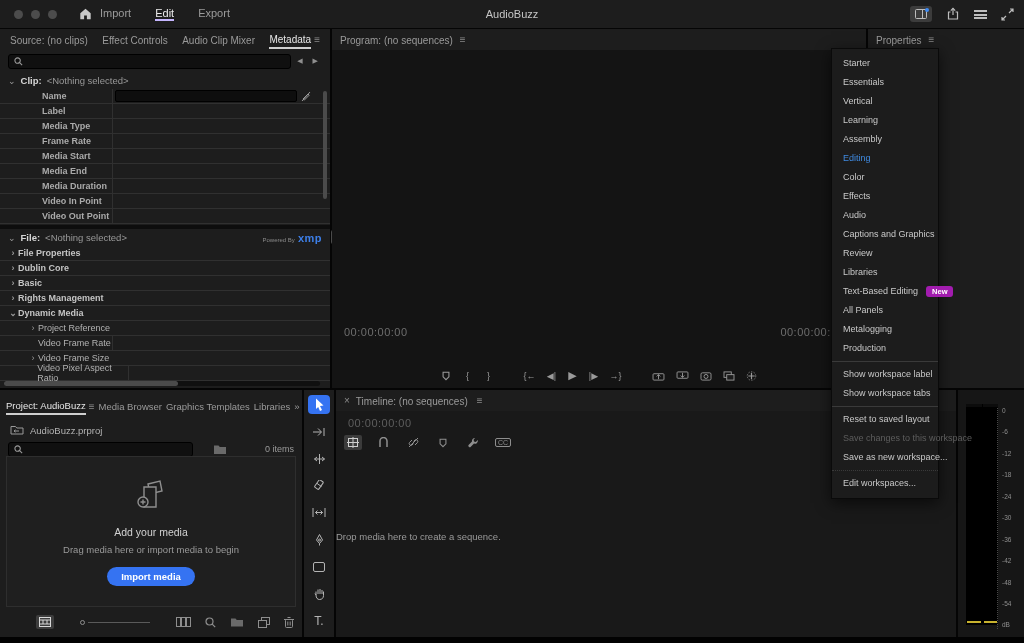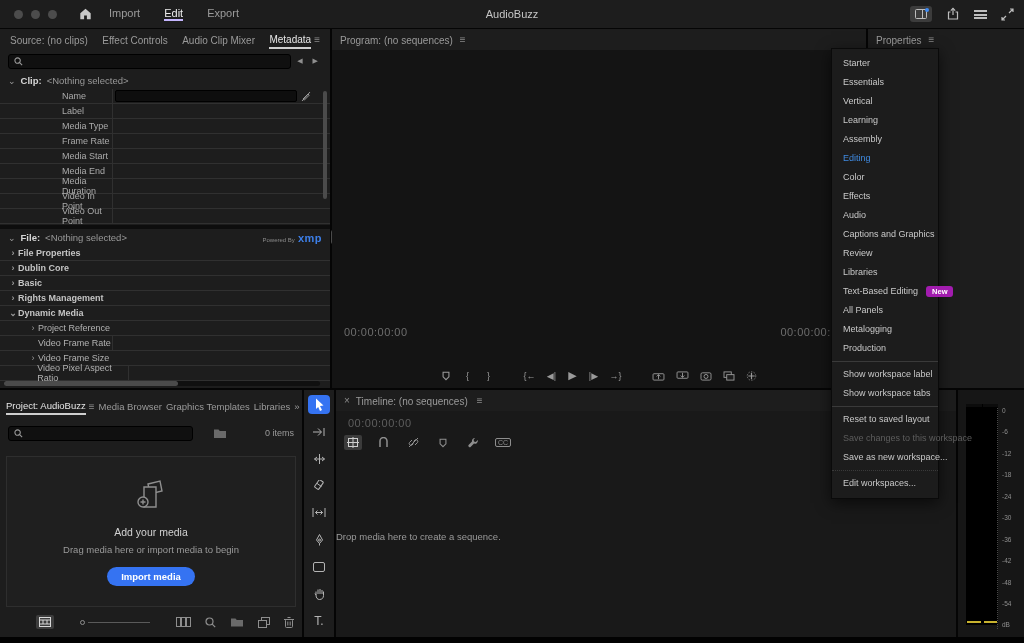--- a/index.html
+++ b/index.html
@@ -9,21 +9,21 @@
        -webkit-font-smoothing:antialiased;}
   svg{display:block;}
   .panel{position:absolute;background:#1d1d1d;}
 
   
   .titlebar{position:absolute;left:0;top:0;width:1024px;height:28px;background:#1d1d1d;
             display:flex;align-items:center;}
   .traffic{display:flex;gap:8px;margin-left:14px;}
   .traffic span{width:9px;height:9px;border-radius:50%;background:#4c4c4c;}
   .home-btn{margin-left:22px;color:#c8c8c8;}
-  .nav{display:flex;gap:24px;margin-left:17px;font-size:11px;color:#9b9b9b;}
+  .nav{display:flex;gap:24px;margin-left:8px;font-size:11px;color:#9b9b9b;}
   .nav .active{color:#ececec;border-bottom:2px solid #c4b5fd;padding-bottom:0;}
   .tb-title{position:absolute;left:0;right:0;text-align:center;font-size:11px;color:#c6c6c6;pointer-events:none;}
   .tb-right{position:absolute;right:10px;top:0;height:28px;display:flex;align-items:center;gap:14px;}
   .ws-btn{width:22px;height:16px;background:#3c3c3c;border-radius:3px;position:relative;
           display:flex;align-items:center;justify-content:center;}
   .ws-btn .dot{position:absolute;top:2px;right:3px;width:4px;height:4px;border-radius:50%;background:#3e8bf4;}
   .hamb{width:13px;height:9px;border-top:2px solid #bdbdbd;border-bottom:2px solid #bdbdbd;position:relative;}
   .hamb::after{content:"";position:absolute;left:0;right:0;top:2.5px;height:2px;background:#bdbdbd;}
 
   
@@ -40,21 +40,21 @@
              display:flex;align-items:center;padding:0 5px;gap:4px;}
   .arrows{display:flex;gap:10px;font-size:7px;color:#8f8f8f;padding-right:4px;}
   .sec-head{display:flex;align-items:center;height:17px;font-size:9.5px;padding:0 8px;gap:5px;}
   .sec-head .chev{color:#9a9a9a;font-size:9px;}
   .sec-head b{color:#d6d6d6;}
   .sec-head .val{color:#999;}
   .xmp-wrap{margin-left:auto;display:flex;align-items:baseline;gap:3px;}
   .xmp-wrap .pb{font-size:6px;color:#8a8a8a;}
   .xmp-wrap .xmp{font-size:11px;font-weight:bold;color:#3d7fe8;letter-spacing:.5px;}
   .mrow{display:flex;align-items:center;height:15px;border-bottom:1px solid #303030;font-size:9px;color:#aaa;}
-  .mrow .lbl{width:112px;padding-left:62px;}
+  .mrow .lbl{width:112px;padding-left:42px;font-weight:bold;}
   .mrow .valcell{flex:1;height:100%;border-left:1px solid #303030;position:relative;
                  display:flex;align-items:center;}
   .name-input{margin-left:2px;width:182px;height:12px;background:#0e0e0e;border:1px solid #000;border-radius:2px;}
   .vscroll{position:absolute;right:3px;width:4px;border-radius:2px;background:#4b4b4b;}
   .thicksep{height:4px;background:#0d0d0d;margin-top:1px;}
   .frow{display:flex;align-items:center;height:15px;border-bottom:1px solid #303030;font-size:9px;}
   .frow .chev{width:10px;text-align:center;color:#9a9a9a;font-size:9px;}
   .frow.lvl0{padding-left:8px;color:#c4c4c4;font-weight:bold;}
   .frow.lvl1{padding-left:28px;color:#b2b2b2;font-weight:normal;}
   .frow .vline{margin-left:auto;align-self:stretch;border-left:1px solid #303030;width:218px;}
@@ -375,20 +375,27 @@
   <div class="panel project-panel">
     <div class="tabrow">
       <span style="display:flex;align-items:center;">
         <span class="tab active">Project: AudioBuzz</span>
         <span class="pm">≡</span>
       </span>
       <span class="tab">Media Browser</span>
       <span class="tab">Graphics Templates</span>
       <span class="tab">Libraries</span>
       <span>»</span>
+    </div>
+    <div class="crumb">
+      <svg width="14" height="10" viewBox="0 0 14 10">
+          <path d="M1 1.5 H5.5 L6.8 3 H13 V9 H1 Z" fill="none" stroke="#9a9a9a"></path>
+          <path d="M4 6 H9 M5.5 4.8 4 6 5.5 7.2" stroke="#9a9a9a" fill="none"></path>
+        </svg>
+      <span>AudioBuzz.prproj</span>
     </div>
     <div class="proj-search">
       <span class="searchbox">
         <svg width="9" height="9" viewBox="0 0 10 10">
             <circle cx="4" cy="4" r="3" fill="none" stroke="#9a9a9a" stroke-width="1.2"></circle>
             <line x1="6.3" y1="6.3" x2="9" y2="9" stroke="#9a9a9a" stroke-width="1.2"></line>
           </svg>
       </span>
       <svg width="14" height="11" viewBox="0 0 14 11">
           <path d="M1 1.5 H5.5 L6.8 3 H13 V10 H1 Z" fill="#6a6a6a"></path>

